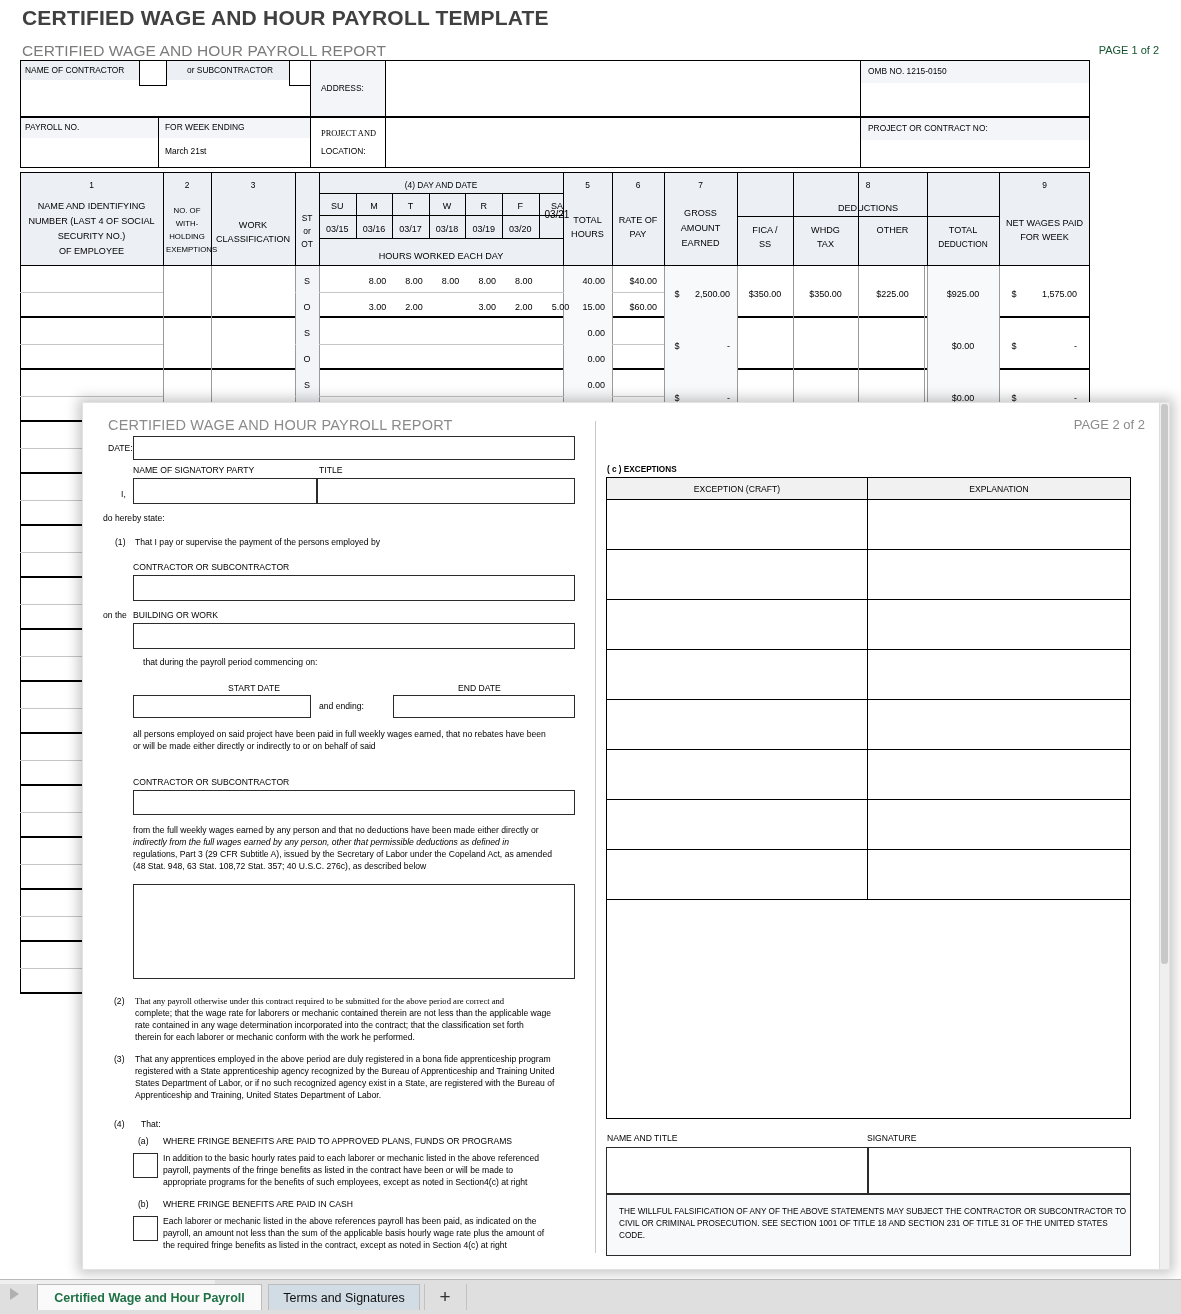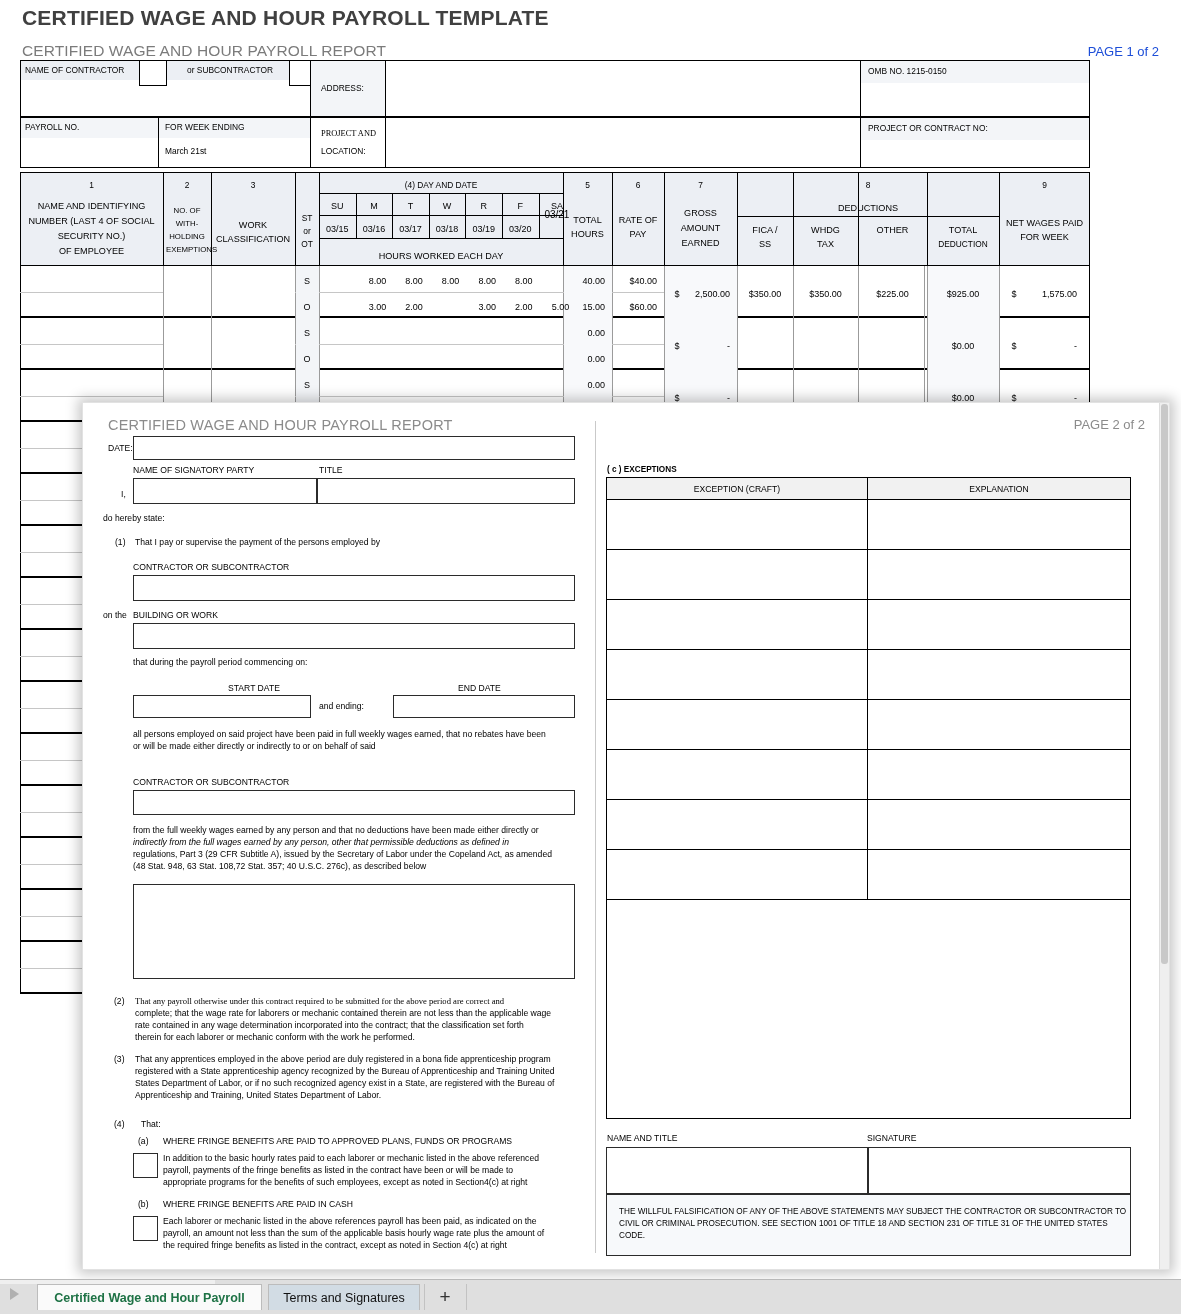--- a/index.html
+++ b/index.html
@@ -19,21 +19,21 @@
   .rpt-head{
     position:absolute;left:22px;top:42px;
     font-size:15.5px;color:#7b7b7b;letter-spacing:.1px;
   }
   .rpt-sub{
     position:absolute;left:349px;top:48px;
     font-size:8.6px;color:#3f3f3f;margin-top:36px;
   }
   .page-no{
     position:absolute;right:22px;top:44px;
-    font-size:13px;color:#1d4ed8;
+    font-size:11px;color:#14532d;
   }
 
   
   .cell{position:absolute;box-sizing:border-box;}
   .shade{background:#eceff4;}
   .shade2{background:#f3f5f8;}
   .b{border:1px solid #000;}
   .lbl{font-size:8.4px;line-height:10px;padding:2px 3px;}
   .ctr{text-align:center;}
   .rt{text-align:right;}
@@ -479,21 +479,21 @@
   <div class="t" style="left:32px;top:134px;">(1)</div>
   <div class="t" style="left:52px;top:134px;">That I pay or supervise the payment of the persons employed by</div>
 
   <div class="t" style="left:50px;top:159px;">CONTRACTOR OR SUBCONTRACTOR</div>
   <div class="fld" style="left:50px;top:172px;width:442px;height:26px;"></div>
 
   <div class="t" style="left:20px;top:207px;">on the</div>
   <div class="t" style="left:50px;top:207px;">BUILDING OR WORK</div>
   <div class="fld" style="left:50px;top:220px;width:442px;height:26px;"></div>
 
-  <div class="t" style="left:50px;top:254px;">that during the payroll period commencing on:</div>
+  <div class="t" style="left:60px;top:254px;">that during the payroll period commencing on:</div>
 
   <div class="t" style="left:145px;top:280px;">START DATE</div>
   <div class="t" style="left:375px;top:280px;">END DATE</div>
   <div class="fld" style="left:50px;top:292px;width:178px;height:23px;"></div>
   <div class="t" style="left:236px;top:298px;">and ending:</div>
   <div class="fld" style="left:310px;top:292px;width:182px;height:23px;"></div>
 
   <div class="t" style="left:50px;top:326px;">all persons employed on said project have been paid in full weekly wages earned, that no rebates have been</div>
   <div class="t" style="left:50px;top:338px;">or will be made either directly or indirectly to or on behalf of said</div>
 

